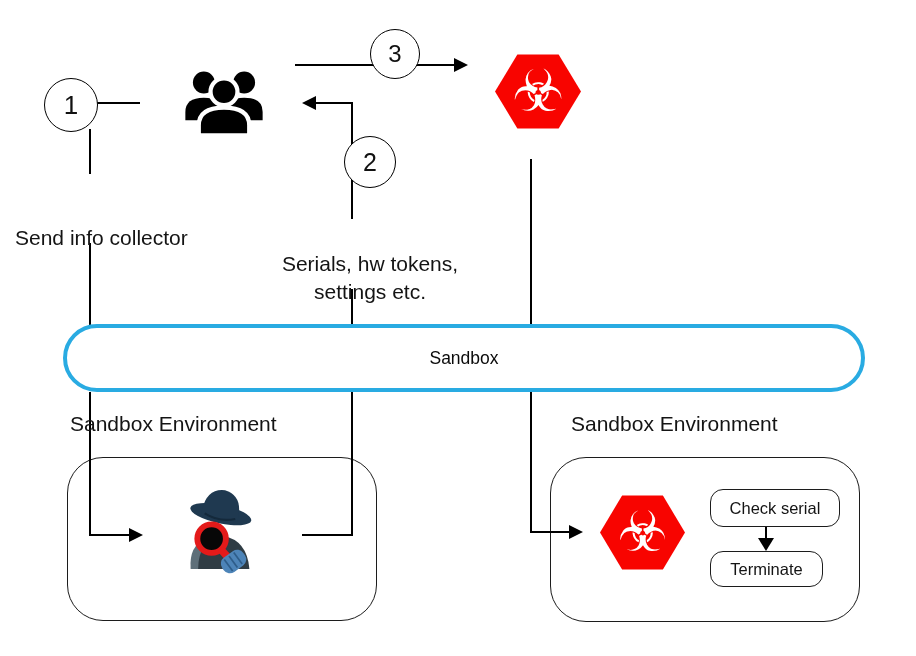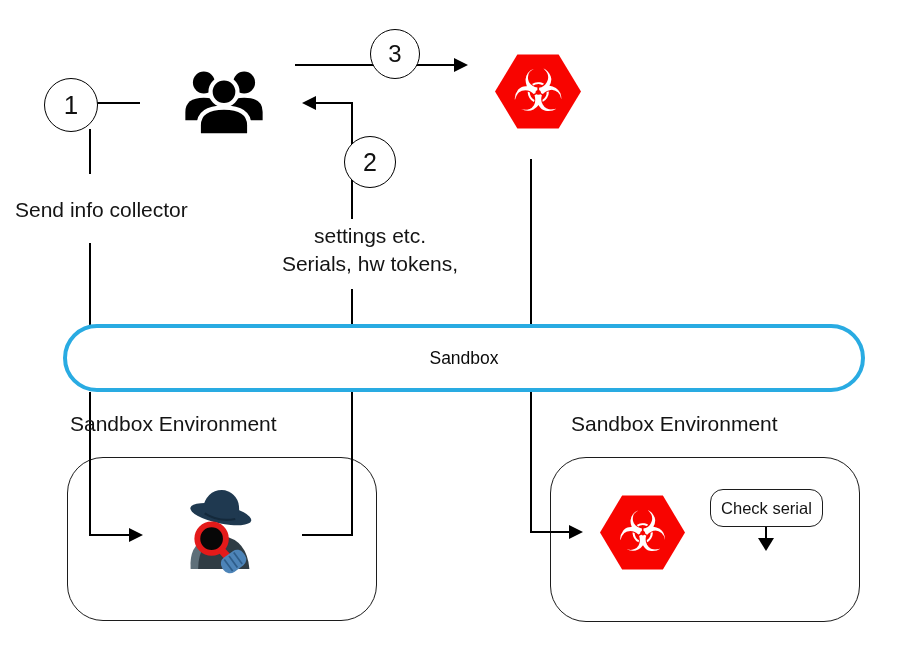--- a/index.html
+++ b/index.html
@@ -27,21 +27,21 @@
     display:flex;align-items:center;justify-content:center;font-size:17.5px;color:#0a0a0a;
   }
   
   .sandbox{
     position:absolute;border:1.6px solid #1c1c1c;border-radius:36px;background:transparent;z-index:1;
   }
   .sandbox-label{
     position:absolute;text-align:left;font-size:21px;color:#141414;z-index:3;white-space:nowrap;
   }
   
-  .freelabel{position:absolute;font-size:21px;color:#141414;z-index:3;}
+  .freelabel{position:absolute;font-size:21px;color:#141414;z-index:3;margin-top:28px;}
   
   .hex{
     position:absolute;background:#F80400;z-index:4;
     clip-path:polygon(0% 50%,26% 2%,74% 2%,100% 50%,74% 98%,26% 98%);
     display:flex;align-items:center;justify-content:center;
   }
   .hex .bio{
     font-family:"DejaVu Sans",sans-serif;color:#ffffff;font-size:58px;line-height:1;
     transform:translateY(-1px);
   }
@@ -102,22 +102,22 @@
     </svg>
   </div>
 
   <div class="hex" style="left:495px;top:53px;width:86px;height:77px;">
     <span class="bio">☣</span>
   </div>
 
   <div class="freelabel" style="left:15px;top:198px;">Send info collector</div>
 
   <div class="freelabel" style="left:250px;top:222px;width:240px;text-align:center;line-height:28px;">
+    <div>Serials, hw tokens,</div>
     <div>settings etc.</div>
-    <div>Serials, hw tokens,</div>
   </div>
 
   <div class="internet-bar">
     <span>Sandbox</span>
   </div>
 
   <div class="sandbox-label" style="left:70px;top:412px;width:300px;">Sandbox Environment</div>
   <div class="sandbox" style="left:67px;top:457px;width:308px;height:162px;"></div>
 
   <div class="abs" style="left:178px;top:483px;width:84px;height:97px;z-index:3;">
@@ -145,19 +145,22 @@
     </svg>
   </div>
 
   <div class="sandbox-label" style="left:571px;top:412px;width:300px;">Sandbox Environment</div>
   <div class="sandbox" style="left:550px;top:457px;width:308px;height:163px;"></div>
 
   <div class="hex" style="left:600px;top:494px;width:85px;height:77px;">
     <span class="bio" style="font-size:56px;">☣</span>
   </div>
 
-  <div class="flowbox" style="left:710px;top:489px;width:113px;height:38px;">
+  <div class="flowbox" style="left:710px;top:489px;width:130px;height:38px;">
     <span>Check serial</span>
   </div>
   <div class="line" style="left:765px;top:527px;width:2px;height:12px;"></div>
   <div class="arr down" style="left:758px;top:538px;"></div>
+  <div class="flowbox" style="left:710px;top:551px;width:113px;height:36px;">
+    <span>Terminate</span>
+  </div>
 
 </div>
 
 </body></html>

